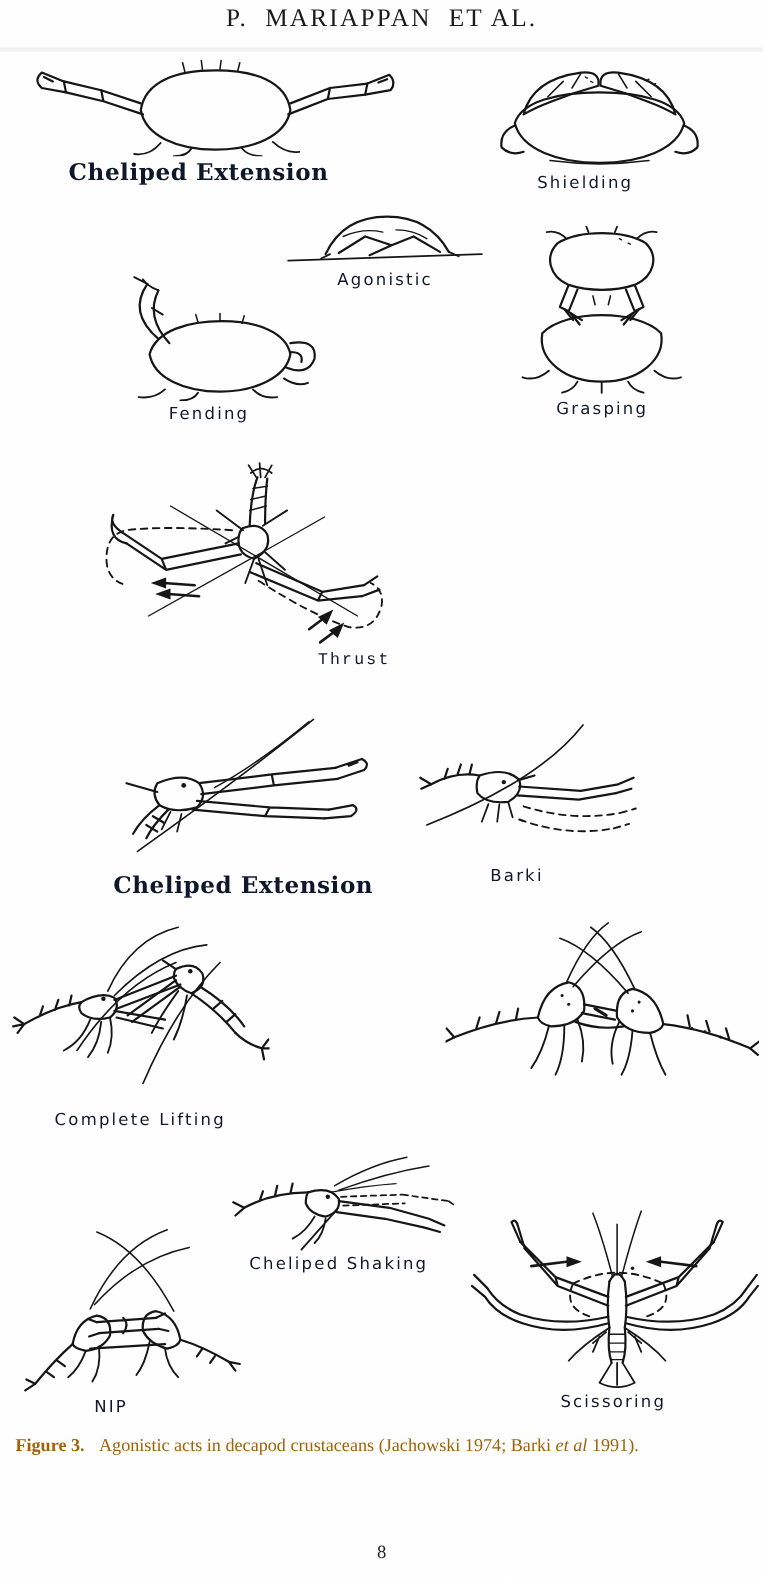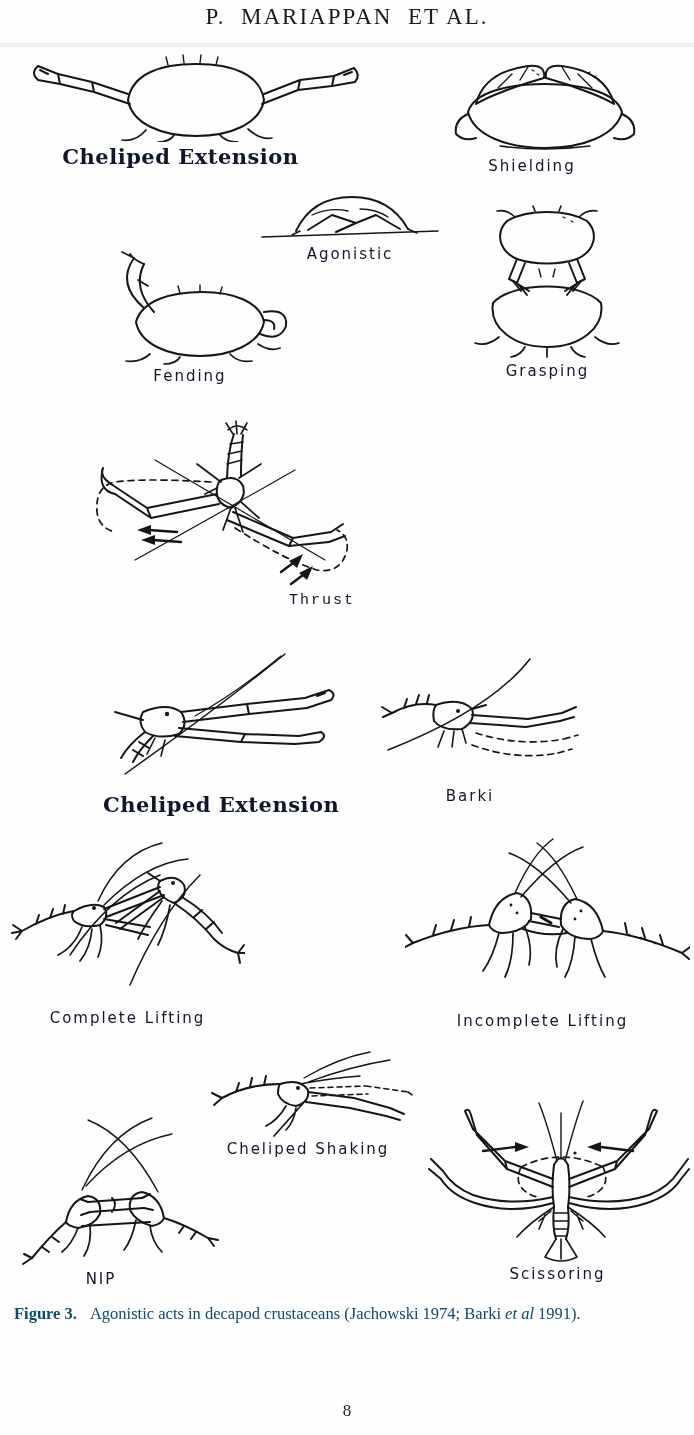--- a/index.html
+++ b/index.html
@@ -11,21 +11,21 @@
   .running-head{
     position:absolute;top:4px;left:0;right:0;text-align:center;
     font-size:23px;letter-spacing:2px;white-space:pre;color:#1b1b1b;
   }
   .scan-band{position:absolute;top:43px;left:0;width:694px;height:4px;background:#f1f1f1;}
   figure.panel{position:absolute;margin:0;padding:0;}
   figure.panel svg{display:block;}
   .lbl{display:block;text-align:center;margin-top:2px;color:#0f172a;}
   .lbl.hand{font-family:"DejaVu Sans", sans-serif;font-size:15px;letter-spacing:2px;font-weight:400;}
   .lbl.serifb{font-family:"DejaVu Serif", serif;font-size:21px;font-weight:700;letter-spacing:0.5px;}
-  .caption{position:absolute;left:14px;top:1304px;width:672px;font-size:16.5px;color:#0c4a6e;}
+  .caption{position:absolute;left:14px;top:1304px;width:672px;font-size:16.5px;color:#a16207;}
   .caption .cap-label{font-weight:700;margin-right:13px;}
   .caption .it{font-style:italic;}
   .page-number{position:absolute;top:1401px;left:0;right:0;text-align:center;font-size:17px;color:#222;}
   svg path, svg line, svg circle, svg ellipse, svg polyline{vector-effect:non-scaling-stroke;}
 </style>
 </head>
 <body>
 
 <div class="page">
 
@@ -192,21 +192,20 @@
       <circle cx="250" cy="108" r="1.3" fill="#161616" stroke="none"></circle>
       <circle cx="236" cy="103" r="1.3" fill="#161616" stroke="none"></circle>
       <circle cx="224" cy="100" r="1.3" fill="#161616" stroke="none"></circle>
       <path d="M198,96 Q192,68 170,64 Q154,68 156,90 Q164,104 186,104 Q196,102 198,96 Z"></path>
       <circle cx="176" cy="76" r="1.4" fill="#161616" stroke="none"></circle>
       <circle cx="170" cy="84" r="1.4" fill="#161616" stroke="none"></circle>
       <path d="M186,104 Q192,128 200,142 M170,102 Q168,128 160,142 M158,94 Q148,114 152,132" stroke-width="1.7"></path>
       <path d="M126,78 L156,84 M124,86 L154,92 M118,94 Q140,102 162,98"></path>
       <path d="M136,82 L146,88" stroke-width="3"></path>
     </svg>
-    <figcaption class="lbl hand" style="padding-right:10px;">Incomplete Lifting</figcaption>
   </figure>
 
   <figure class="panel" style="left:208px;top:1050px;width:210px;">
     <svg width="210" height="88" viewBox="0 0 210 88" fill="none" stroke="#161616" stroke-width="2" stroke-linecap="round" stroke-linejoin="round">
       <path d="M96,28 Q130,8 162,2 M100,32 Q144,16 182,10 M92,34 Q124,28 152,26" stroke-width="1.3"></path>
       <path d="M14,48 l-10,-5 M14,48 l-8,7"></path>
       <path d="M14,48 Q40,34 72,34 M28,42 l3,-9 M42,37 l2,-9 M56,35 l2,-9"></path>
       <path d="M72,34 Q92,28 100,40 Q102,52 88,56 Q74,54 70,44 Q70,37 72,34 Z"></path>
       <circle cx="90" cy="38" r="2" fill="#161616" stroke="none"></circle>
       <path d="M78,56 Q70,70 58,76 M88,58 Q86,72 78,80 M98,50 L66,86" stroke-width="1.7"></path>

